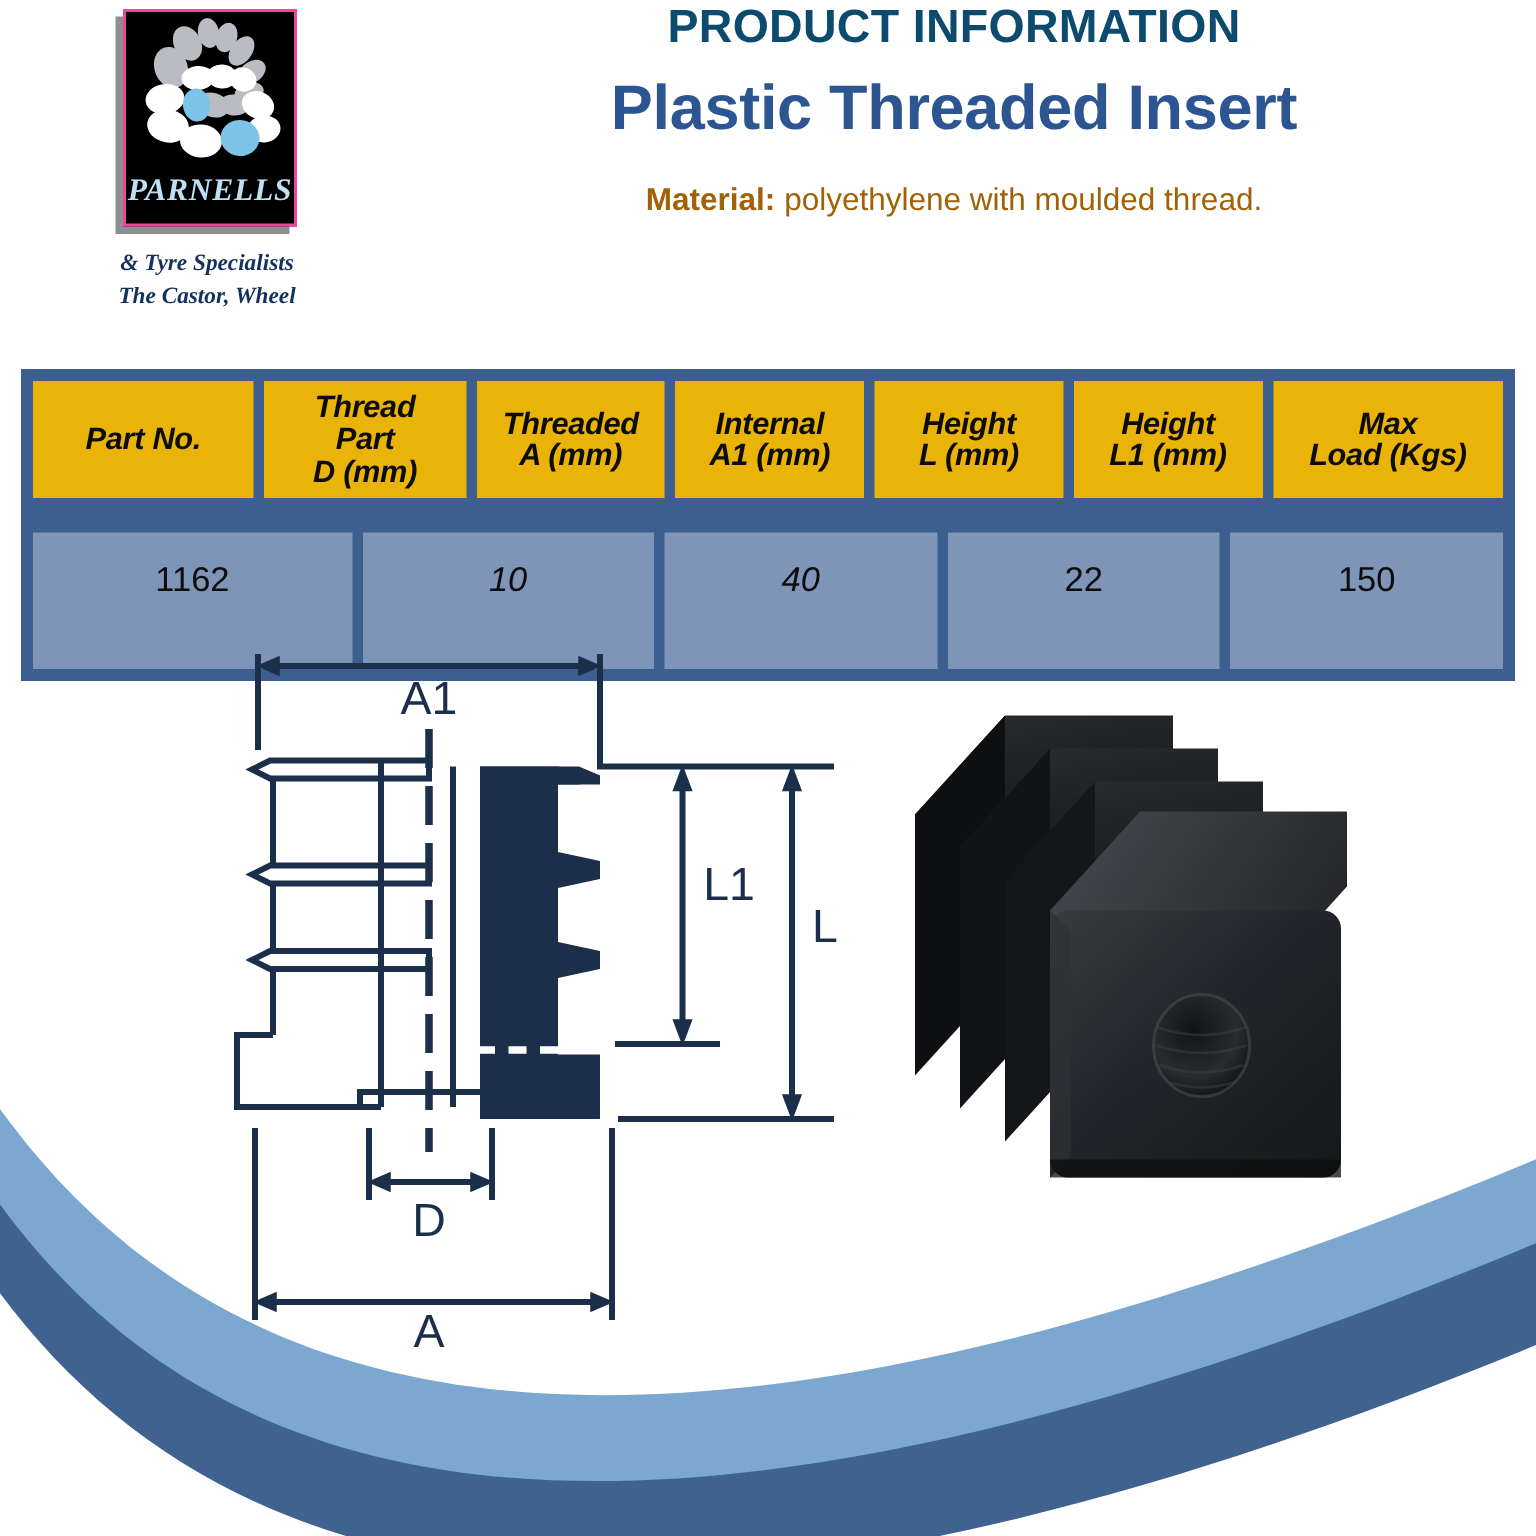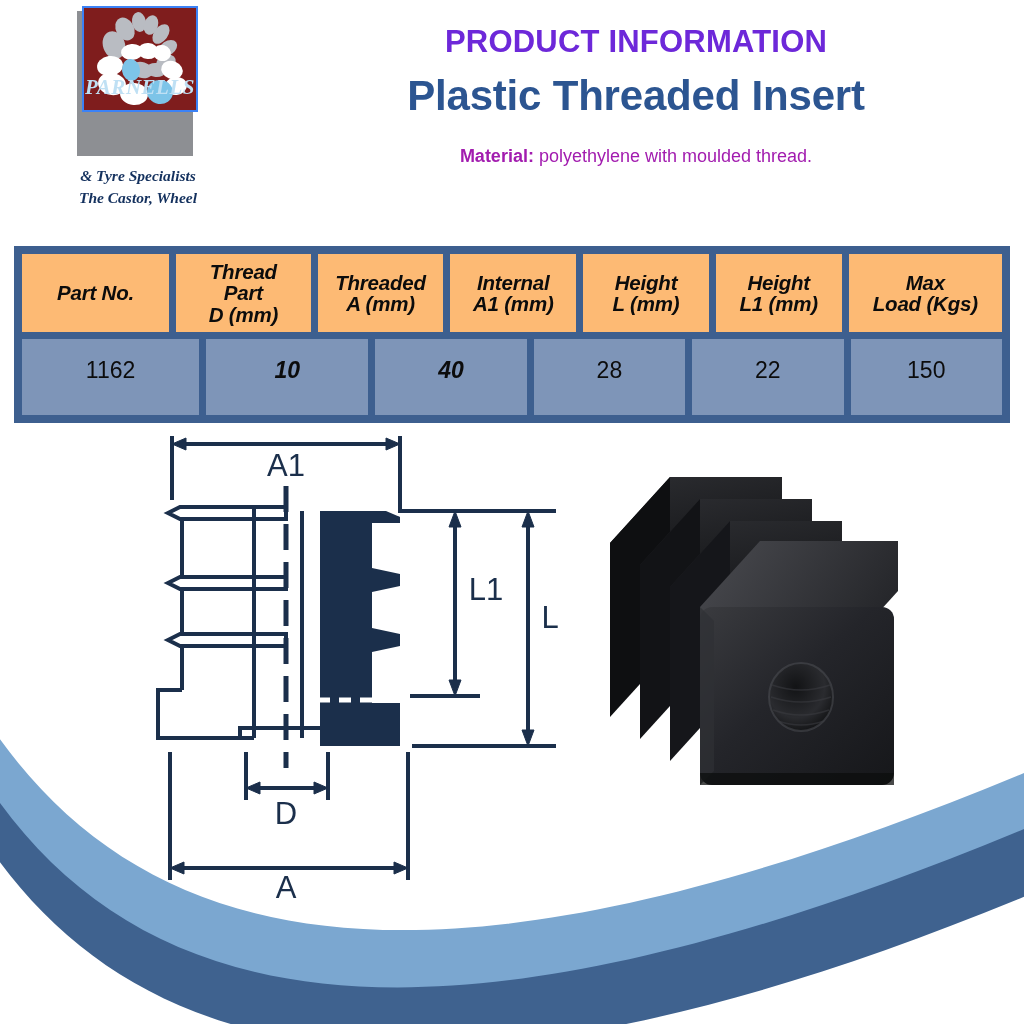--- a/index.html
+++ b/index.html
@@ -36,23 +36,23 @@
   }
   #logo-shadow {
     position: absolute;
     left: 0; top: 5px;
     width: 116px; height: 145px;
     background: #8d8f93;
   }
   #logo-card {
     position: absolute;
     left: 5px; top: 0px;
-    width: 116px; height: 106px;
-    background: #7f1d1d;
-    border: 2px solid #3b82f6;
+    width: 116px; height: 145px;
+    background: #000000;
+    border: 2px solid #ec4899;
     box-sizing: border-box;
     overflow: hidden;
   }
   #logo-card svg { display: block; }
   #logo-wordmark {
     position: absolute;
     left: 0; right: 0;
     bottom: 10px;
     text-align: center;
     font-family: "Liberation Serif", serif;
@@ -72,37 +72,36 @@
     color: #14315e;
   }
 
   #title-block {
     position: absolute;
     left: 262px; top: 0;
     width: 748px;
     text-align: center;
   }
   #kicker {
-    margin-top: 24px;
     font-size: 31px;
     font-weight: bold;
-    color: #6d28d9;
+    color: #0c4a6e;
     letter-spacing: 0.2px;
   }
   #product-title {
     margin-top: 12px;
     font-size: 42px;
     font-weight: bold;
     color: #2c5591;
     letter-spacing: -0.2px;
   }
   #material-line {
     margin-top: 26px;
-    font-size: 18px;
-    color: #a21caf;
+    font-size: 21px;
+    color: #a16207;
   }
   #material-line .lbl { font-weight: bold; }
 
   
   #spec-table {
     position: absolute;
     left: 14px; top: 246px;
     width: 996px;
     background: #3d5f8f;
     padding: 8px;
@@ -116,37 +115,38 @@
   .cell {
     flex: 1 1 0;
     box-sizing: border-box;
     display: flex;
     align-items: center;
     justify-content: center;
     text-align: center;
     color: #0c0c0c;
   }
   #header-row .cell {
-    background: #fdba74;
+    background: #eab308;
     height: 78px;
     font-size: 20.5px;
     font-weight: bold;
     font-style: italic;
     line-height: 1.04;
     letter-spacing: -0.2px;
   }
   #data-row .cell {
     background: #7e95b8;
-    height: 76px;
+    height: 91px;
     font-size: 23px;
     align-items: flex-start;
     padding-top: 18px;
+    margin-top: 16px;
   }
   #data-row .cell.em {
-    font-weight: bold;
+    font-weight: normal;
     font-style: italic;
   }
   
   #header-row .cell:nth-child(1), #data-row .cell:nth-child(1) { flex-grow: 1.17; }
   #header-row .cell:nth-child(2), #data-row .cell:nth-child(2) { flex-grow: 1.07; }
   #header-row .cell:nth-child(7), #data-row .cell:nth-child(7) { flex-grow: 1.22; }
 
   
   #drawing {
     position: absolute;
@@ -264,21 +264,20 @@
         <div>
           <div>Max</div>
           <div>Load (Kgs)</div>
         </div>
       </div>
   </div>
   <div class="trow" id="data-row">
     <div class="cell">1162</div>
     <div class="cell em">10</div>
     <div class="cell em">40</div>
-    <div class="cell">28</div>
     <div class="cell">22</div>
     <div class="cell">150</div>
   </div>
 </div>
 
 <div id="drawing">
 <svg width="420" height="470" viewBox="0 0 420 470">
   <g stroke="#1b2f4b" fill="#1b2f4b">
 
     <line x1="22" y1="8" x2="22" y2="72" stroke-width="4"></line>

